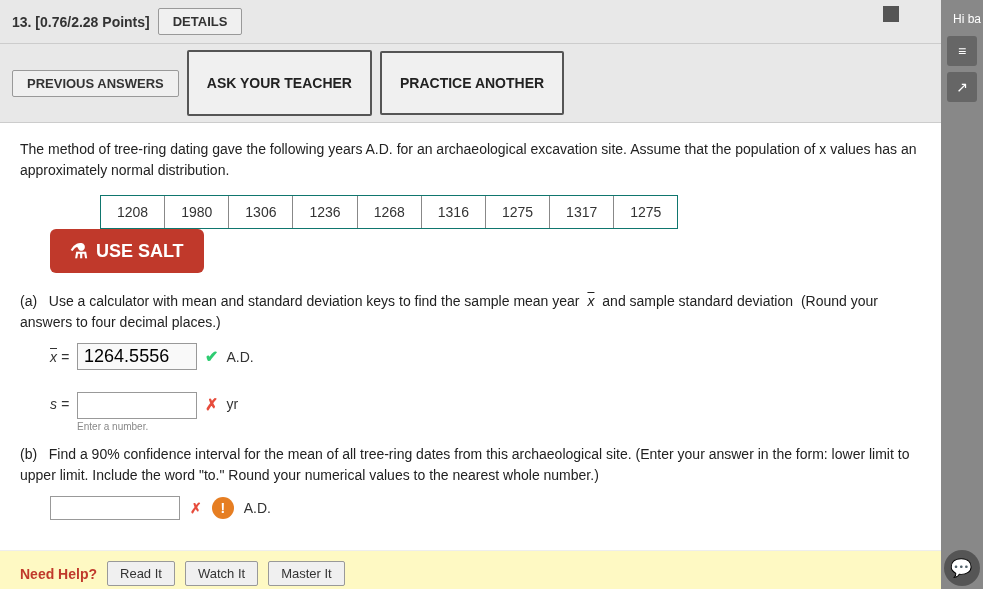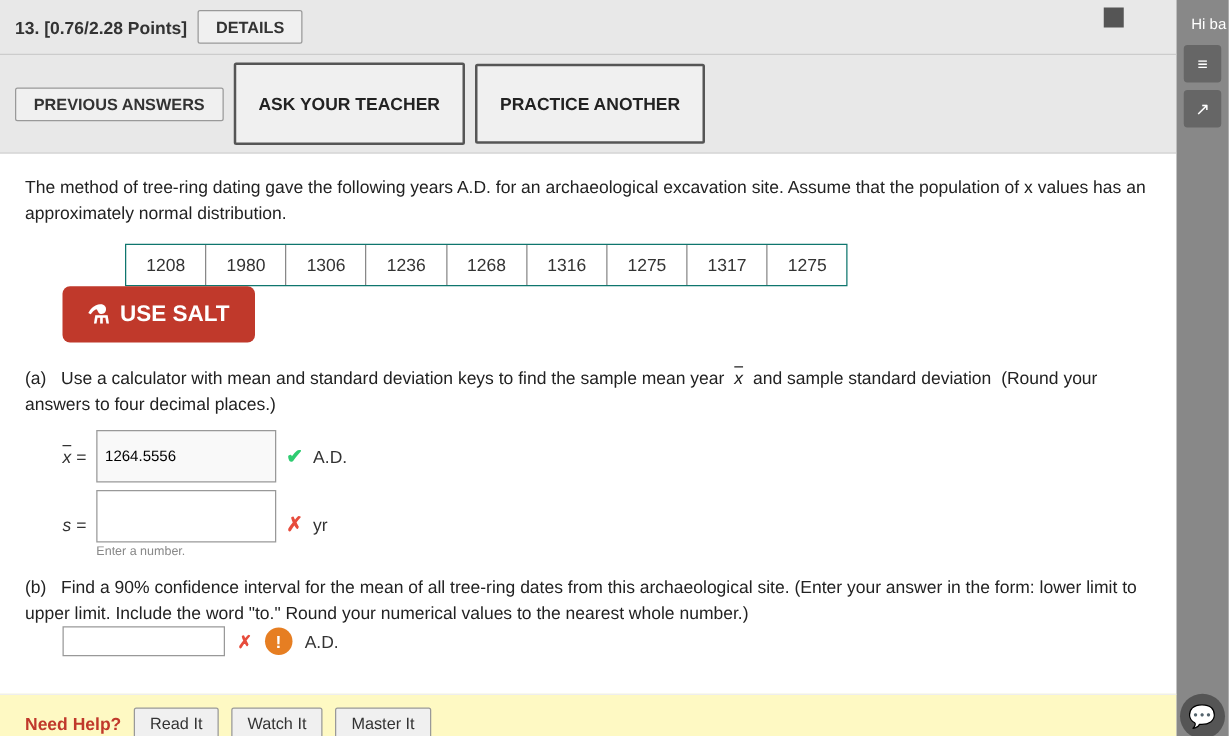--- a/index.html
+++ b/index.html
@@ -139,23 +139,23 @@
       margin-bottom: 6px;
       margin-left: 30px;
     }
     .answer-label {
       font-size: 14px;
       color: #333;
       font-style: italic;
     }
     .answer-input {
       border: 1px solid #999;
-      padding: 13px 6px;
-      font-size: 12px;
-      width: 144px;
+      padding: 2px 6px;
+      font-size: 18px;
+      width: 120px;
       background: white;
     }
     .answer-input.filled {
       background: #f9f9f9;
     }
     .check-icon {
       color: #2ecc71;
       font-size: 16px;
       font-weight: bold;
     }
@@ -165,20 +165,21 @@
       font-weight: bold;
     }
     .unit-label {
       font-size: 14px;
       color: #333;
     }
     .part-b-text {
       font-size: 14px;
       color: #222;
       line-height: 1.5;
+      margin-bottom: 10px;
     }
     .part-b-row {
       display: flex;
       align-items: center;
       gap: 10px;
       margin-left: 30px;
       margin-bottom: 14px;
     }
     .part-b-input {
       border: 1px solid #999;
@@ -327,21 +328,21 @@
         <span style="text-decoration:overline;">x</span> =
       </span>
       <input class="answer-input filled" type="text" value="1264.5556" readonly="" style="">
       <span class="check-icon">✔</span>
       <span class="unit-label">A.D.</span>
     </div>
 
     
     <div class="answer-row">
       <span class="answer-label">s =</span>
-      <div style="display:flex; flex-direction:column; align-items:flex-start;">
+      <div style="display:flex; flex-direction:column; align-items:flex-start;margin-top:16px;">
         <input class="answer-input" type="text" placeholder="" style="">
         <span class="enter-num-label">Enter a number.</span>
       </div>
       <span class="cross-icon">✗</span>
       <span class="unit-label">yr</span>
     </div>
 
     
     <p class="part-b-text" style="margin-top:12px;">
       <span>(b)</span>&nbsp;&nbsp;

